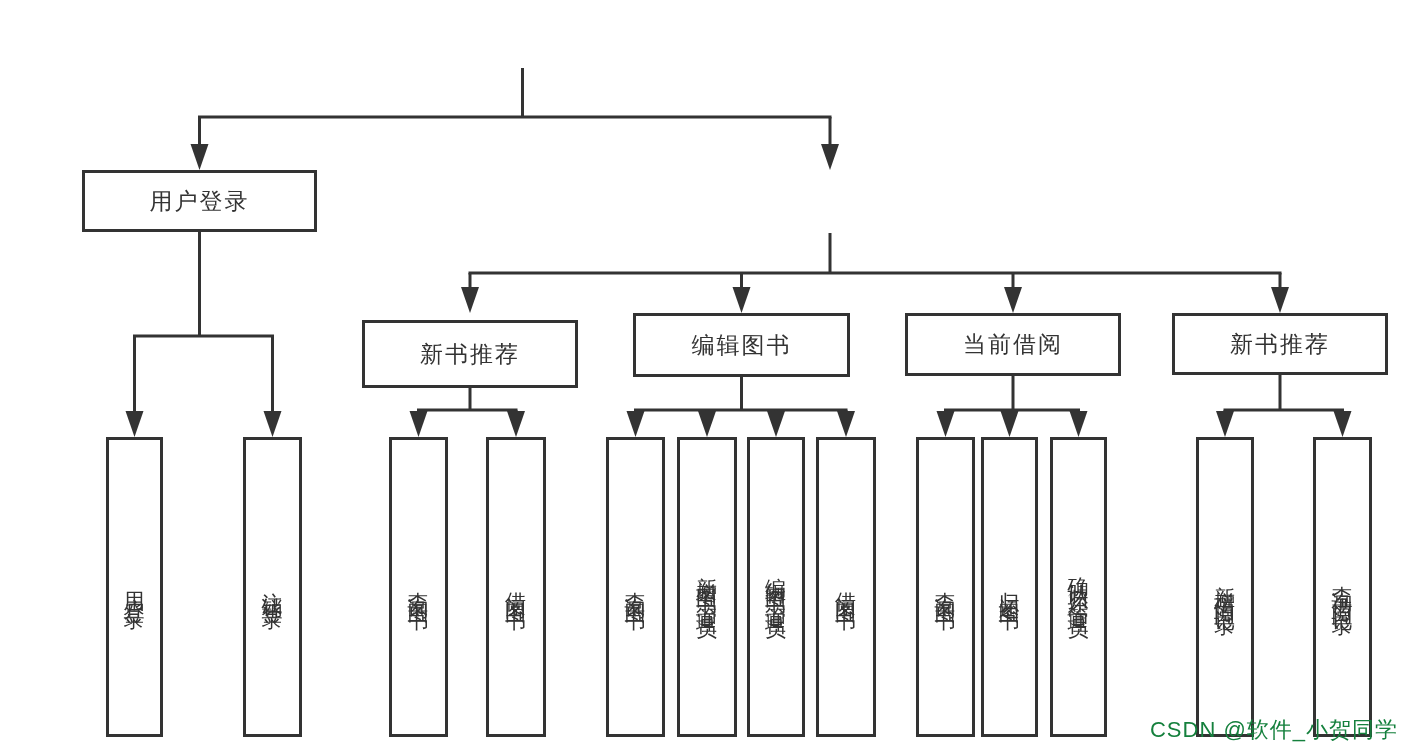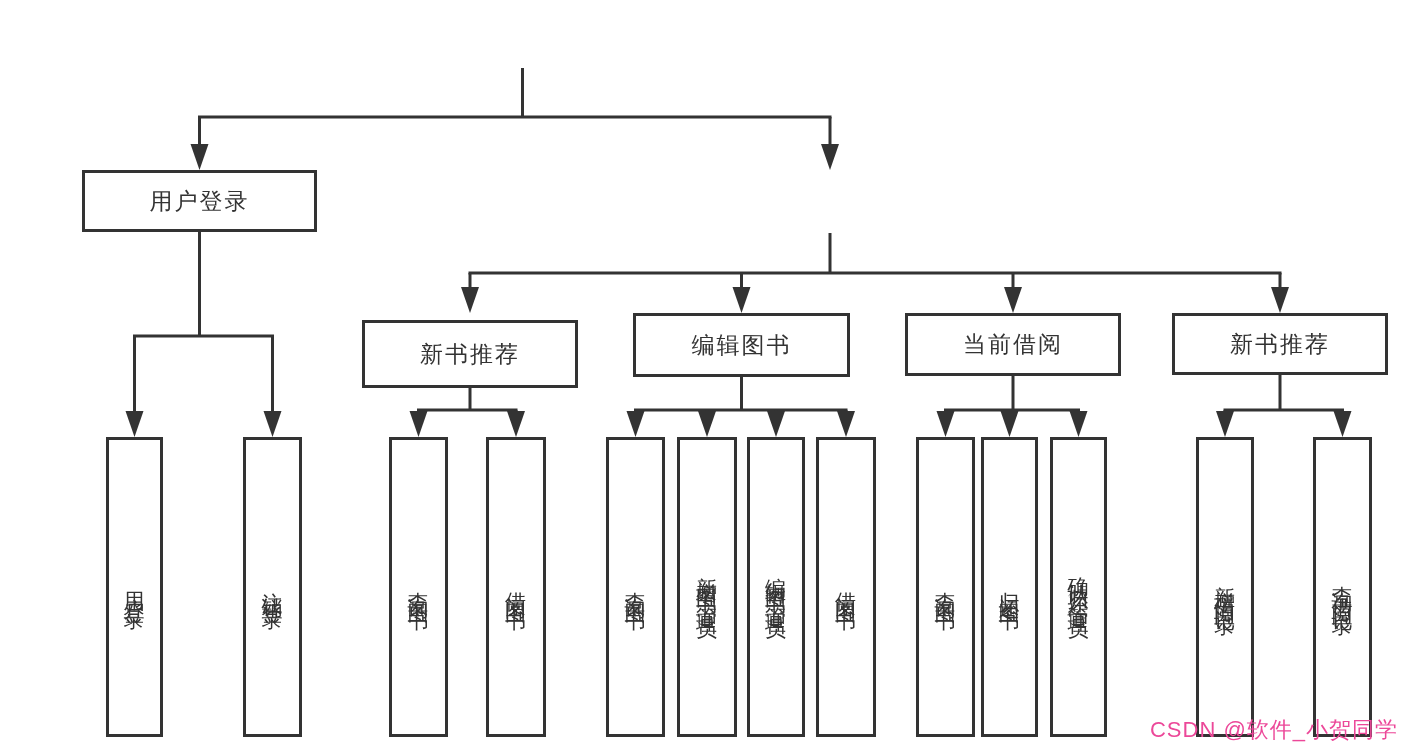--- a/index.html
+++ b/index.html
@@ -43,21 +43,21 @@
     font-size: 21px;
     letter-spacing: 6px;
     line-height: 1.1;
     white-space: nowrap;
   }
   #watermark {
     position: absolute;
     right: 7px;
     bottom: 2px;
     font-size: 22px;
-    color: #ec4899;
+    color: #15803d;
     letter-spacing: 1px;
     white-space: nowrap;
   }
 </style>
 </head>
 <body>
 
 <div id="canvas">
 
   <svg id="connectors" viewBox="0 0 1405 747" xmlns="http://www.w3.org/2000/svg">

